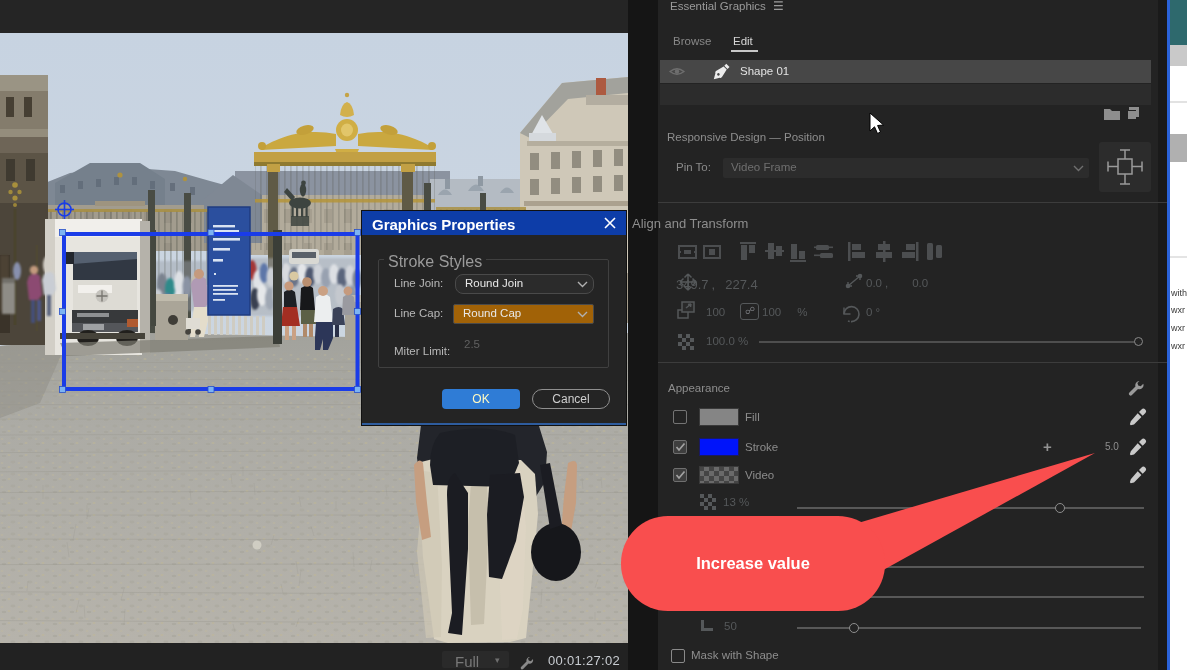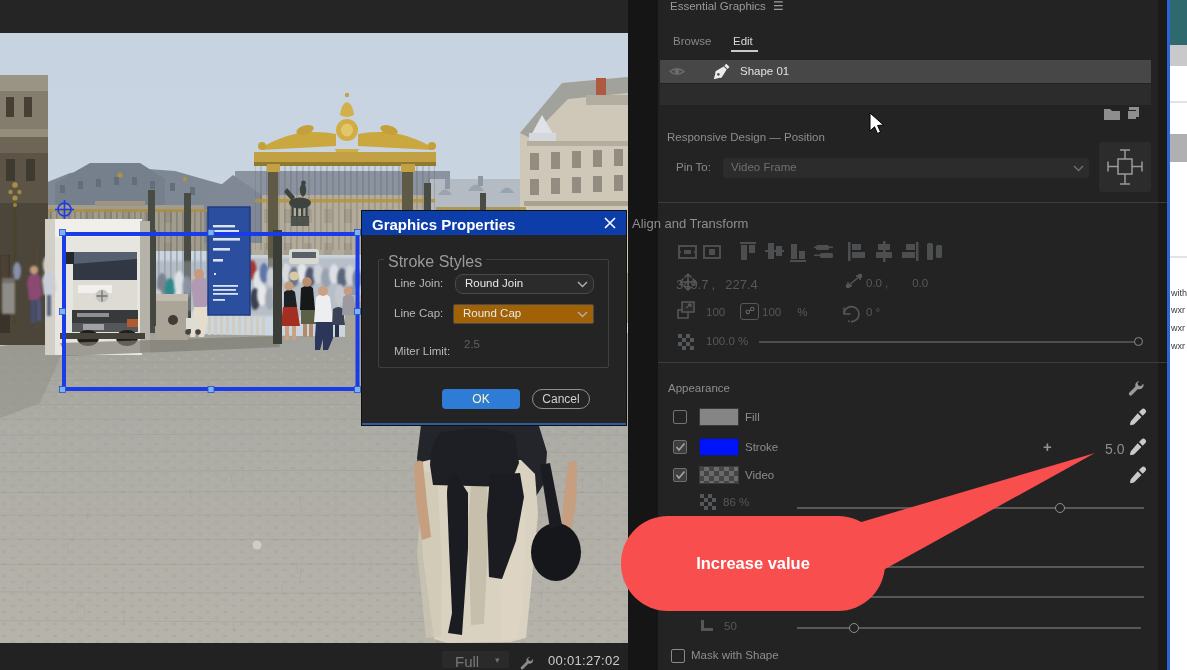--- a/index.html
+++ b/index.html
@@ -560,21 +560,21 @@
 <div class="abs" style="left:699px;top:408px;width:40px;height:18px;background:#858585;box-shadow:inset 0 0 0 1px #3a3a3a"></div>
 <div class="txt" style="left:745px;top:411px;font-size:11.5px;color:#8c8c8c">Fill</div>
 
 <div class="abs" style="left:673px;top:440px;width:14px;height:14px;border:1.5px solid #6f6f6f;border-radius:2px;box-sizing:border-box;background:#3e3e3e"></div>
 <svg class="abs" style="left:675px;top:442px" width="11" height="10" viewBox="0 0 11 10">
     <path d="M1.5 5 L4 8 L9.5 1.5" stroke="#a2a2a2" stroke-width="1.7" fill="none"></path>
   </svg>
 <div class="abs" style="left:699px;top:438px;width:40px;height:18px;background:#0014fa;box-shadow:inset 0 0 0 1px #1a1a60"></div>
 <div class="txt" style="left:745px;top:441px;font-size:11.5px;color:#8c8c8c">Stroke</div>
 <div class="txt" style="left:1043px;top:438px;font-size:15px;font-weight:700;color:#929292">+</div>
-<div class="txt" style="left:1105px;top:441px;font-size:14px;color:#8e8e8e">5.0</div>
+<div class="txt" style="left:1105px;top:441px;font-size:10px;color:#8e8e8e">5.0</div>
 
 <div class="abs" style="left:673px;top:468px;width:14px;height:14px;border:1.5px solid #6f6f6f;border-radius:2px;box-sizing:border-box;background:#3e3e3e"></div>
 <svg class="abs" style="left:675px;top:470px" width="11" height="10" viewBox="0 0 11 10">
     <path d="M1.5 5 L4 8 L9.5 1.5" stroke="#a2a2a2" stroke-width="1.7" fill="none"></path>
   </svg>
 <div class="abs" style="left:699px;top:466px;width:40px;height:18px;background:repeating-conic-gradient(#6a6a6a 0% 25%, #454545 0% 50%) 0 0/10px 10px;box-shadow:inset 0 0 0 1px #3a3a3a"></div>
 <div class="txt" style="left:745px;top:469px;font-size:11.5px;color:#8c8c8c">Video</div>
 
 <svg class="abs" style="left:1128px;top:408px" width="20" height="20" viewBox="0 0 20 20">
   <path d="M13.5 1.5 a2.6 2.6 0 0 1 3.7 3.7 l-2.5 2.5 l-3.7 -3.7 z M9.7 5.3 l3.7 3.7 L6 16.4 l-3.2 0.9 l-0.9 -1 l0.9 -3.1 z" fill="#c9c9c9"></path>
@@ -591,21 +591,21 @@
     <rect x="0" y="0" width="4" height="4"></rect>
       <rect x="8" y="0" width="4" height="4"></rect>
     <rect x="4" y="4" width="4" height="4"></rect>
       <rect x="12" y="4" width="4" height="4"></rect>
     <rect x="0" y="8" width="4" height="4"></rect>
       <rect x="8" y="8" width="4" height="4"></rect>
     <rect x="4" y="12" width="4" height="4"></rect>
       <rect x="12" y="12" width="4" height="4"></rect>
   </g>
 </svg>
-<div class="txt" style="left:723px;top:496px;font-size:11.5px;color:#55585a">86 %</div>
+<div class="txt" style="left:723px;top:496px;font-size:11.5px;color:#55585a">13 %</div>
 <div class="abs" style="left:797px;top:507px;width:347px;height:1.5px;background:#585858"></div>
 <div class="abs" style="left:1055px;top:503px;width:10px;height:10px;border:1.5px solid #8e8e8e;border-radius:50%;box-sizing:border-box;background:#232323"></div>
 
 <div class="abs" style="left:797px;top:566px;width:347px;height:1.5px;background:#585858"></div>
 <div class="abs" style="left:797px;top:596px;width:347px;height:1.5px;background:#585858"></div>
 
 <svg class="abs" style="left:699px;top:619px" width="16" height="15" viewBox="0 0 16 15">
   <path d="M2 1 v11 h12 v-3 h-9 v-8 z" fill="#55585a"></path>
 </svg>
 <div class="txt" style="left:724px;top:620px;font-size:11.5px;color:#55585a">50</div>
@@ -659,20 +659,20 @@
     <div class="txt" style="left:9px;top:2px;font-size:11.5px;color:#e8e8e8">Round Cap</div>
     <svg class="abs" style="left:123px;top:6px" width="11" height="7" viewBox="0 0 11 7">
         <path d="M1 1 L5.5 5.5 L10 1" stroke="#b0b0b0" stroke-width="1.4" fill="none"></path>
       </svg>
   </div>
 
   <div class="txt" style="left:32px;top:134px;font-size:11.5px;color:#b8b8b8">Miter Limit:</div>
   <div class="txt" style="left:102px;top:127px;font-size:11.5px;color:#606060">2.5</div>
 
   <div class="abs" style="left:80px;top:178px;width:78px;height:20px;border-radius:4px;background:#2f7cd6;text-align:center;line-height:20px;font-size:12px;color:#fef9c3">OK</div>
-  <div class="abs" style="left:170px;top:178px;width:58px;height:20px;border-radius:10px;border:1px solid #8f8f8f;box-sizing:border-box;text-align:center;line-height:18px;font-size:12px;color:#cfcfcf">Cancel</div>
+  <div class="abs" style="left:170px;top:178px;width:78px;height:20px;border-radius:10px;border:1px solid #8f8f8f;box-sizing:border-box;text-align:center;line-height:18px;font-size:12px;color:#cfcfcf">Cancel</div>
 </div>
 
 <svg class="abs" style="left:600px;top:430px" width="520" height="200" viewBox="0 0 520 200">
   <path d="M495 23 L258 93 L276 144 Z" fill="#f94e4e"></path>
   <rect x="21" y="86" width="264" height="95" rx="47" fill="#f94e4e"></rect>
   <text x="153" y="139" text-anchor="middle" font-family="Liberation Sans, sans-serif" font-size="16.5" font-weight="700" fill="#ffffff">Increase value</text>
 </svg>
 
 </body></html>

